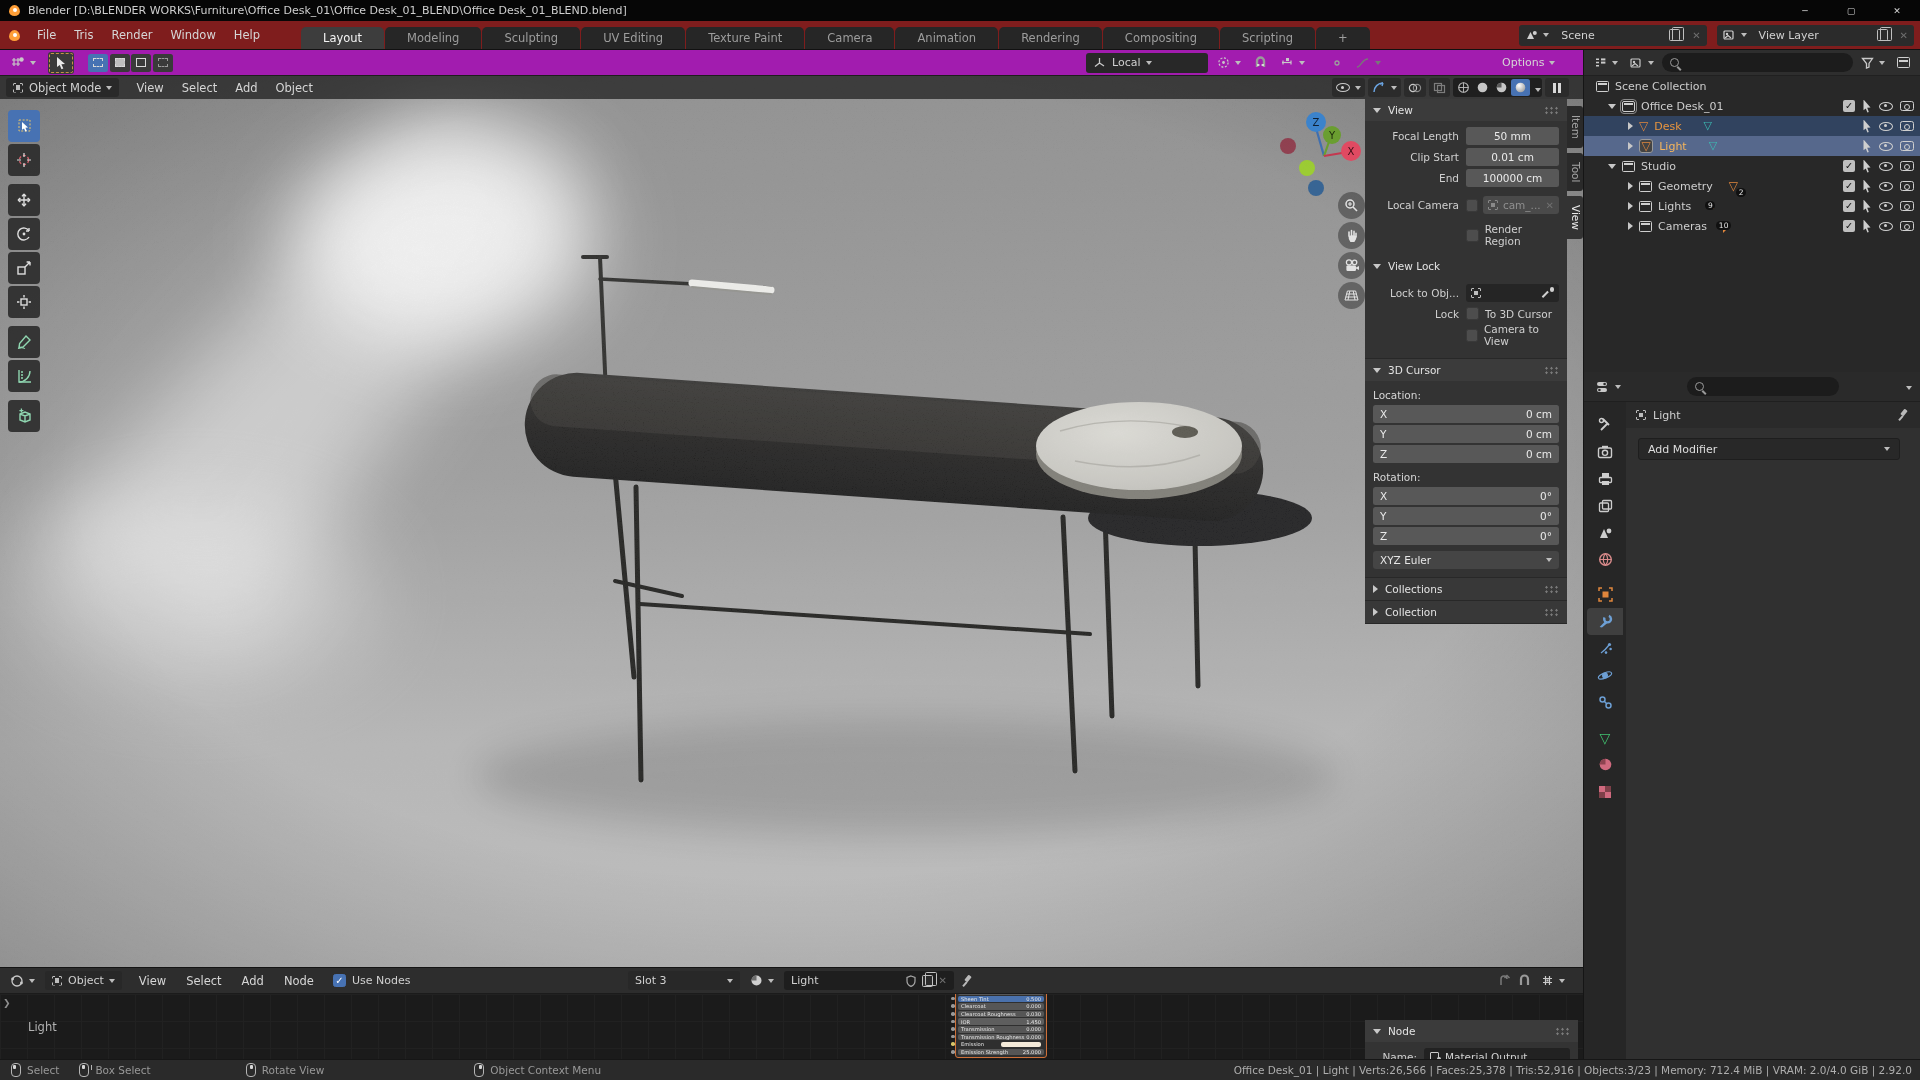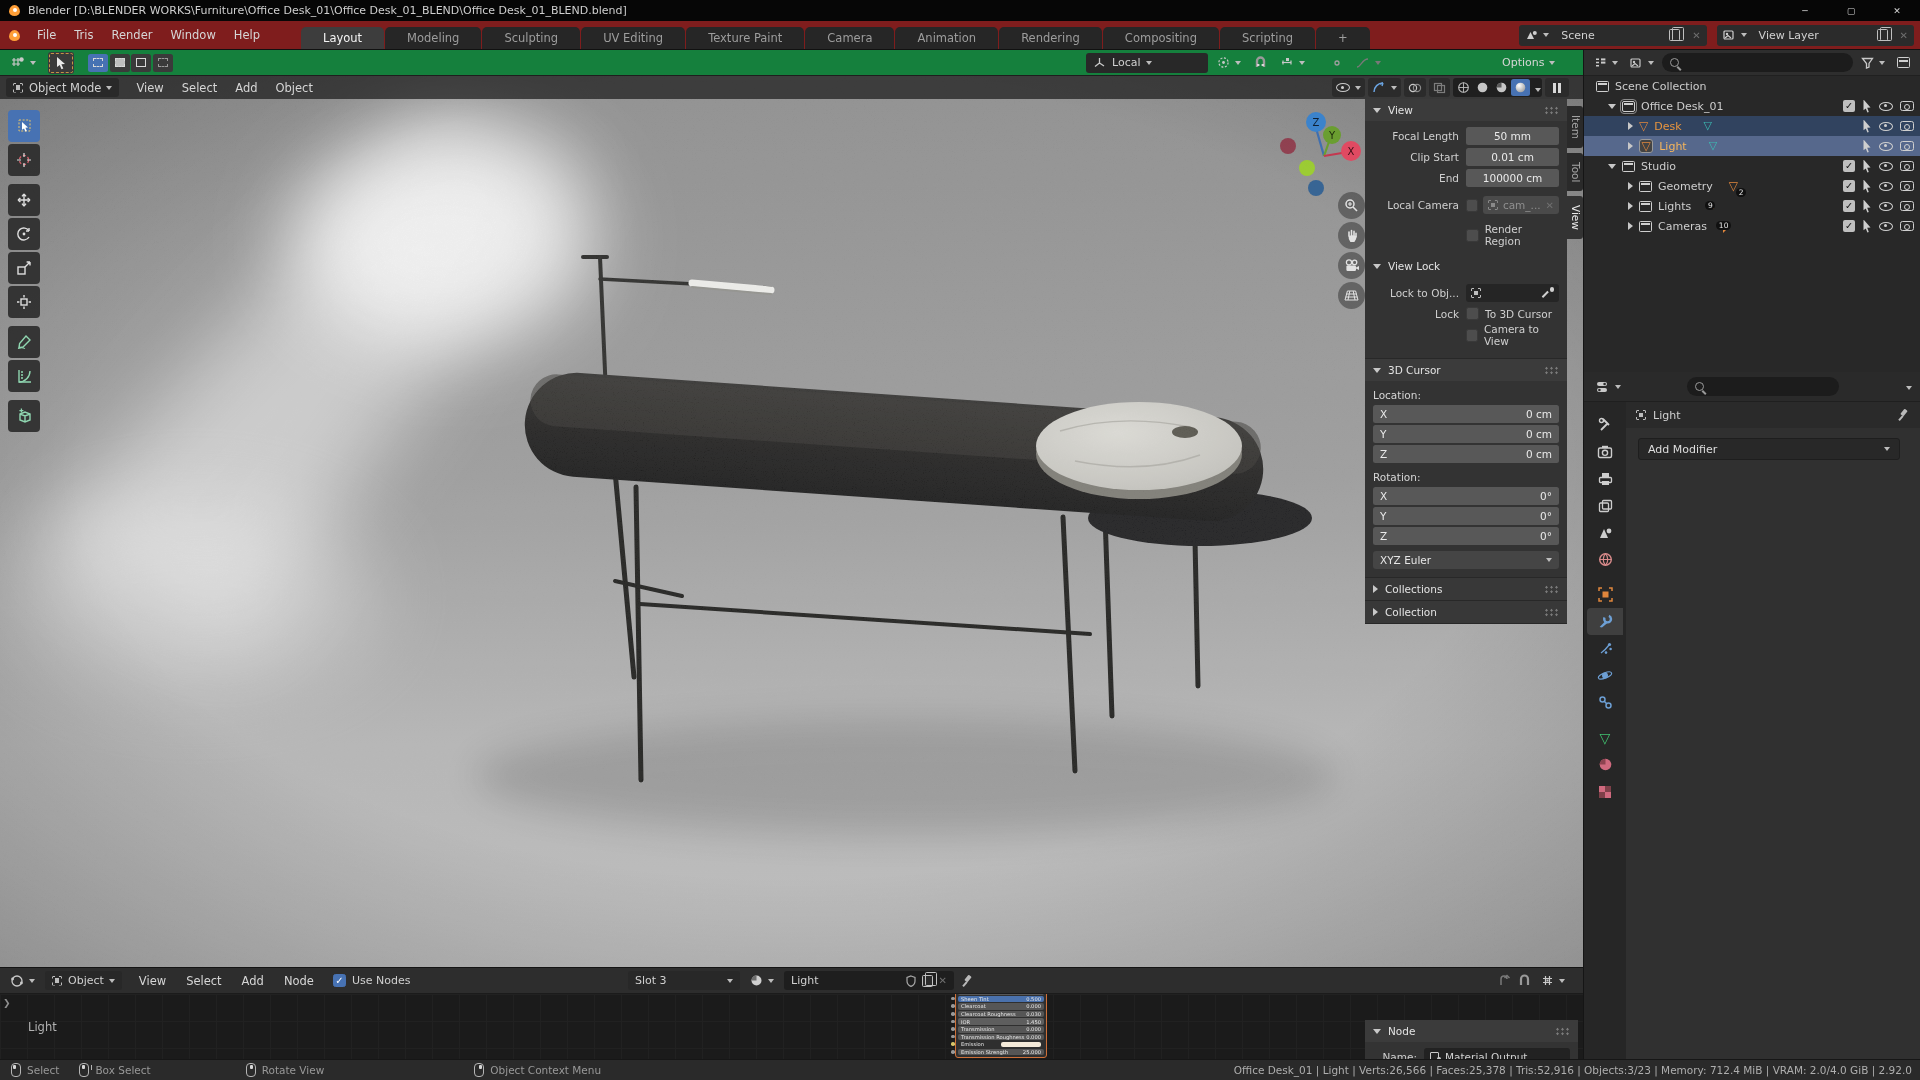--- a/index.html
+++ b/index.html
@@ -58,21 +58,21 @@
   .menu { padding:0 9px;font-size:11.5px;color:#d6d6d6;height:100%;display:flex;align-items:center; }
   .wtab { font-size:11.5px;color:#9d9d9d;background:#262626;padding:4px 22px;border-radius:5px 5px 0 0;margin-right:1px;align-self:flex-end; }
   .wtab.active { background:#3d3d3d;color:#f4f4f4; }
   .idbox { display:flex;align-items:center;background:#2b2b2b;border-radius:3px;height:21px;font-size:11px; }
   .idbox .seg { padding:0 6px;display:flex;align-items:center;height:100%; }
   .icopy { width:11px;height:12px;border:1.2px solid #c0c0c0;border-radius:1.5px;position:relative;background:#2b2b2b; }
   .icopy::before { content:"";position:absolute;left:2.2px;top:-3.4px;width:10px;height:12px;border:1.2px solid #c0c0c0;border-radius:1.5px; }
   .ix { color:#6f6f6f;font-size:10px; }
 
   
-  #toolsettings { left:0;top:50px;width:1583px;height:26px;background:#15803d;border-bottom:1px solid #1e1e1e;display:flex;align-items:center;font-size:11px; }
+  #toolsettings { left:0;top:50px;width:1583px;height:26px;background:#a21caf;border-bottom:1px solid #1e1e1e;display:flex;align-items:center;font-size:11px; }
   .tsbtn { height:20px;display:flex;align-items:center;justify-content:center;border-radius:3px;padding:0 4px; }
   .selmode { width:20px;height:18px;border-radius:2.5px;background:#3a3a3a;margin-right:1.5px;display:flex;align-items:center;justify-content:center; }
   .selmode.active { background:#4772b3; }
   .dash { width:10px;height:9px;border:1.2px dashed #d8d8d8; }
   #vheader { left:0;top:76px;width:1583px;height:23px;background:rgba(28,28,28,.72);display:flex;align-items:center;font-size:11.5px;z-index:5; }
   #scene-wrap { left:0;top:76px;width:1583px;height:891px;overflow:hidden;background:#9a9a9a; }
   
   #toolbar { left:8px;top:110px;width:32px;z-index:6;display:flex;flex-direction:column;gap:2px; }
   .tool { width:32px;height:32px;background:rgba(44,44,44,.92);border-radius:4px;display:flex;align-items:center;justify-content:center; }
   .tool.active { background:#4772b3; }

